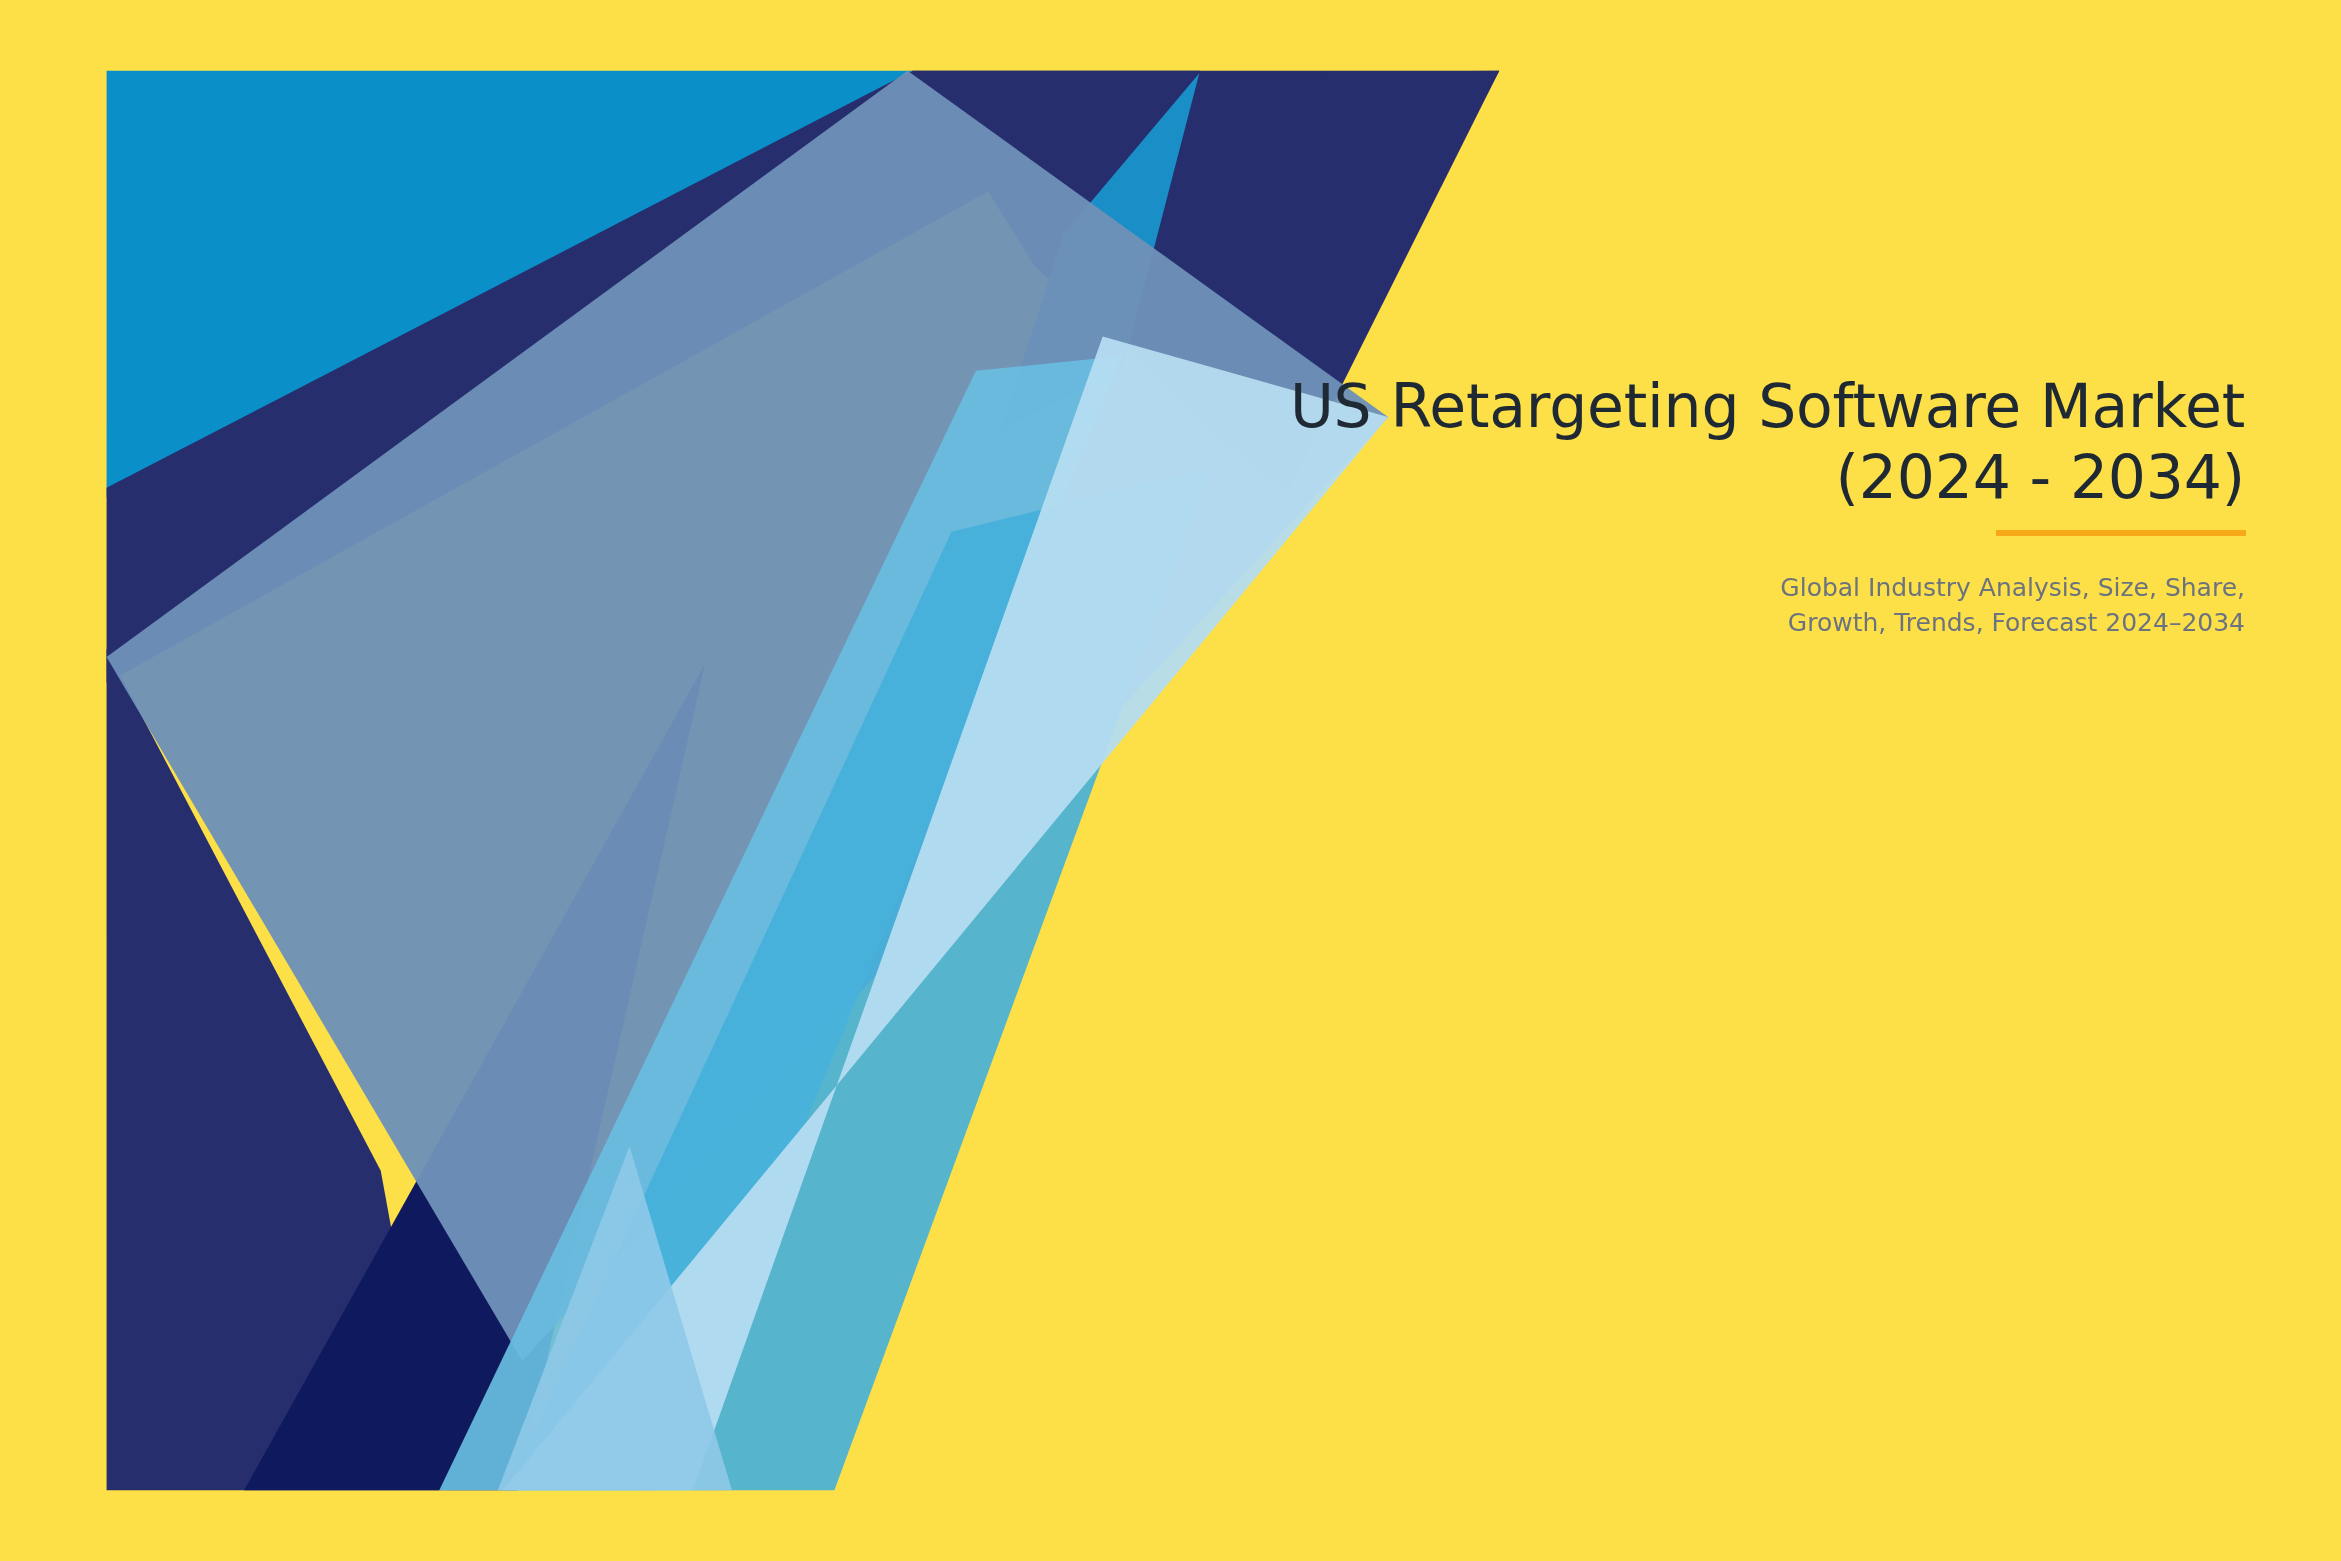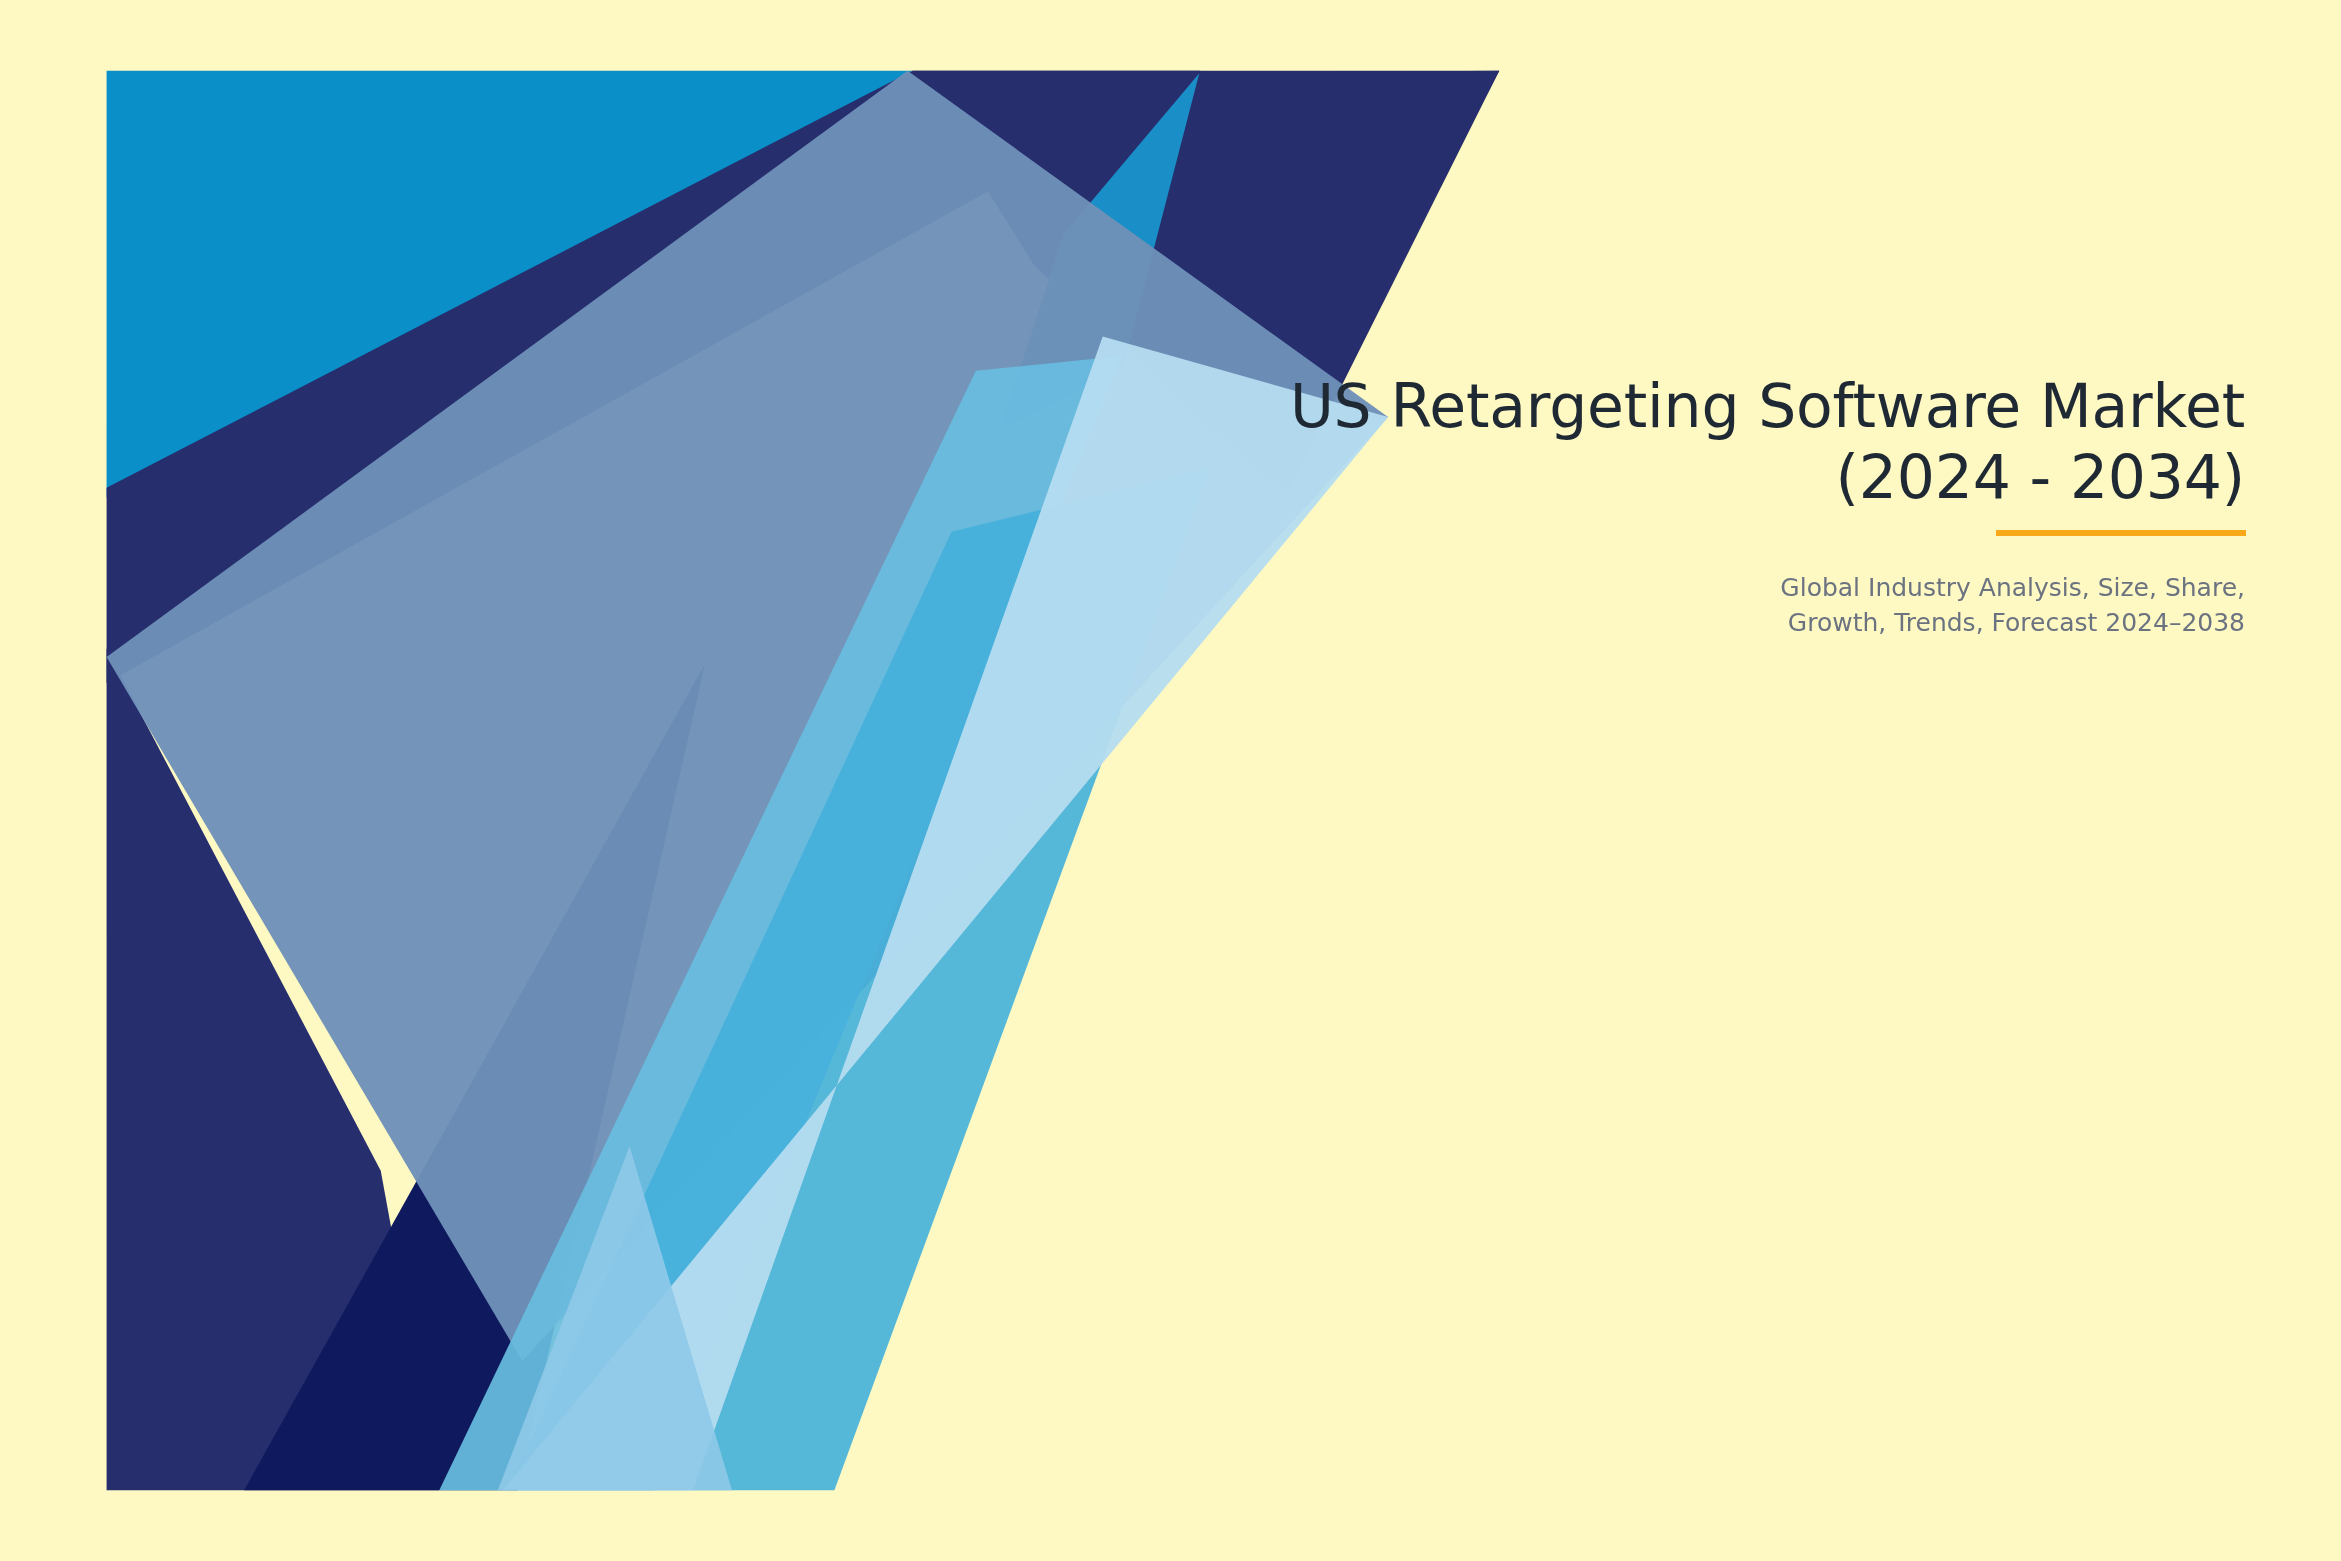--- a/index.html
+++ b/index.html
@@ -11,21 +11,21 @@
     width: 2342px;
     height: 1561px;
     overflow: hidden;
     font-family: "DejaVu Sans", "Liberation Sans", sans-serif;
     position: relative;
   }
 
   #slide {
     position: absolute;
     inset: 0;
-    background: #fef9c3;
+    background: #fde047;
   }
 
   
   #artwork {
     position: absolute;
     left: 0;
     top: 0;
     width: 2342px;
     height: 1561px;
     pointer-events: none;
@@ -117,18 +117,18 @@
   </div>
 
   <div id="title-underline"></div>
 
   <div id="text-block">
 
     <h1 id="page-title">US Retargeting Software Market
 (2024 - 2034)</h1>
 
     <p id="page-subtitle">Global Industry Analysis, Size, Share,
-Growth, Trends, Forecast 2024–2038</p>
+Growth, Trends, Forecast 2024–2034</p>
 
   </div>
 
 </div>
 
 
 </body></html>

